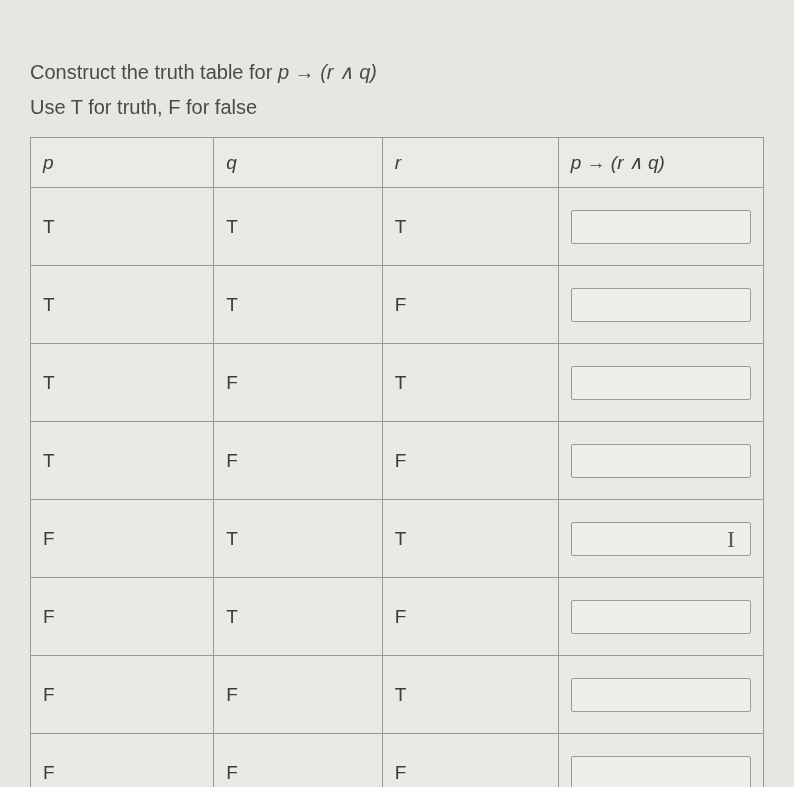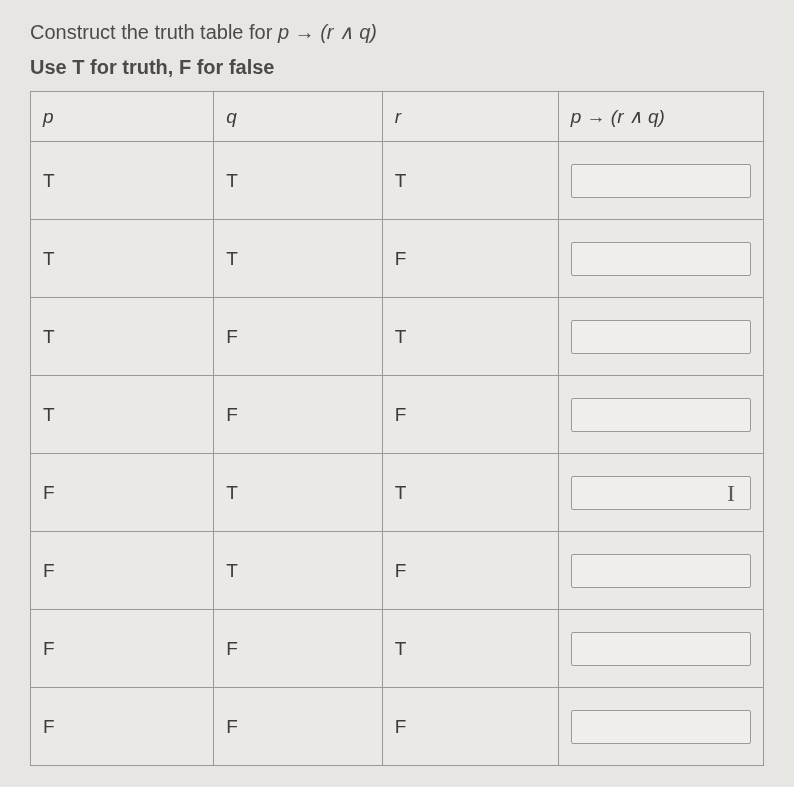--- a/index.html
+++ b/index.html
@@ -13,29 +13,29 @@
       padding: 20px 30px;
       width: 794px;
       height: 787px;
       color: #3a3a3a;
     }
     .instruction {
       font-size: 20px;
       color: #4a4a48;
       margin-bottom: 12px;
       font-style: italic;
+      margin-top: 40px;
     }
     .instruction .normal {
       font-style: normal;
     }
     .subinstruction {
       font-size: 20px;
       color: #4a4a48;
-      margin-bottom: 12px;
-      font-weight: bold;
+      margin-bottom: 18px;
     }
     table {
       border-collapse: collapse;
       width: 100%;
       background: #ebe9e5;
       border: 1.5px solid #8a8884;
     }
     th, td {
       border: 1.5px solid #9a9894;
       padding: 10px 12px;

